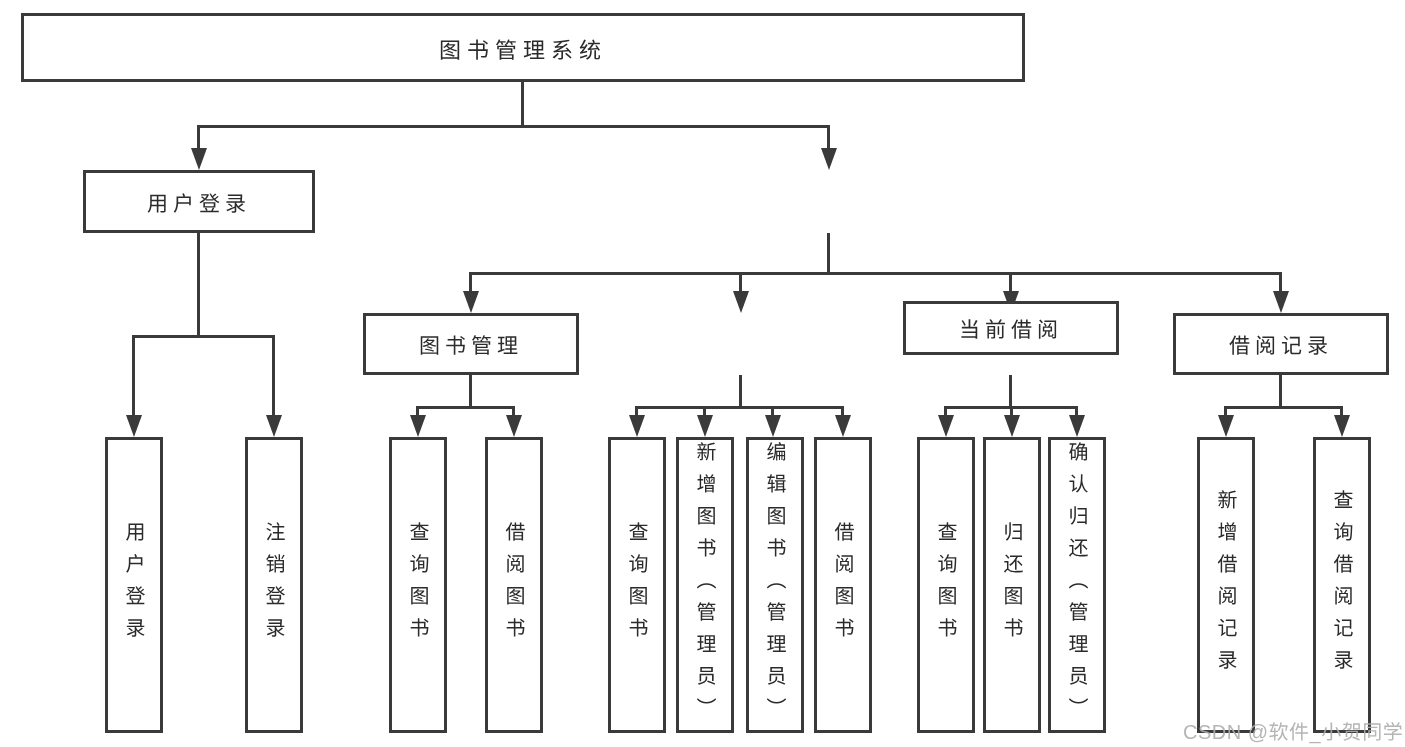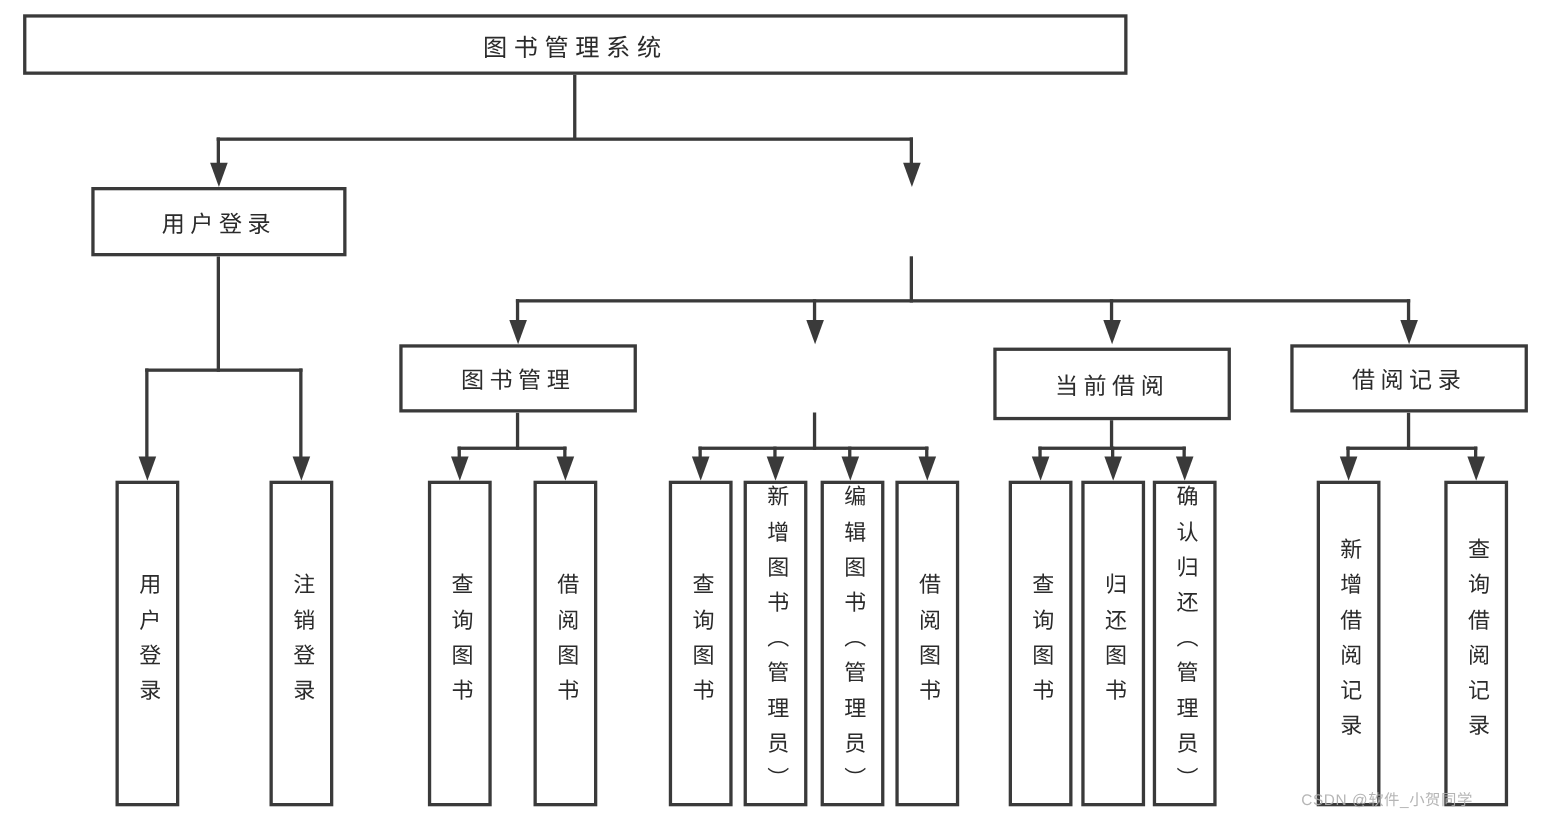--- a/index.html
+++ b/index.html
@@ -45,21 +45,21 @@
   .hline{position:absolute;height:3px;background:var(--line);}
   .arrow{
     position:absolute;width:0;height:0;
     border-left:8px solid transparent;
     border-right:8px solid transparent;
     border-top:22px solid var(--line);
   }
   .watermark{
     position:absolute;
     left:1183px;top:716px;
-    font-size:14px;
+    font-size:20px;
     letter-spacing:0.5px;
     color:var(--watermark);
     opacity:0.9;
     z-index:30;
     white-space:nowrap;
   }
 </style>
 </head>
 <body>
 
@@ -117,32 +117,32 @@
   <div class="vline" style="left:1075px;top:406px;height:11px"></div>
   <div class="arrow" style="left:1069px;top:415px"></div>
 
   <div class="vline" style="left:1279px;top:375px;height:34px"></div>
   <div class="hline" style="left:1224px;top:406px;width:119px"></div>
   <div class="vline" style="left:1224px;top:406px;height:11px"></div>
   <div class="arrow" style="left:1218px;top:415px"></div>
   <div class="vline" style="left:1340px;top:406px;height:11px"></div>
   <div class="arrow" style="left:1334px;top:415px"></div>
 
-  <div class="box root" style="left:21px;top:13px;width:1004px;height:55px">
+  <div class="box root" style="left:21px;top:13px;width:1004px;height:69px">
     <span class="hlabel">图书管理系统</span>
   </div>
 
   <div class="box" style="left:83px;top:170px;width:232px;height:63px">
     <span class="hlabel">用户登录</span>
   </div>
 
   <div class="box" style="left:363px;top:313px;width:216px;height:62px">
     <span class="hlabel">图书管理</span>
   </div>
-  <div class="box" style="left:903px;top:316px;width:216px;height:66px">
+  <div class="box" style="left:903px;top:301px;width:216px;height:54px">
     <span class="hlabel">当前借阅</span>
   </div>
   <div class="box" style="left:1173px;top:313px;width:216px;height:62px">
     <span class="hlabel">借阅记录</span>
   </div>
 
   <div class="box vbox" style="left:105px">
     <span class="vlabel">用户登录</span>
   </div>
   <div class="box vbox" style="left:245px">

